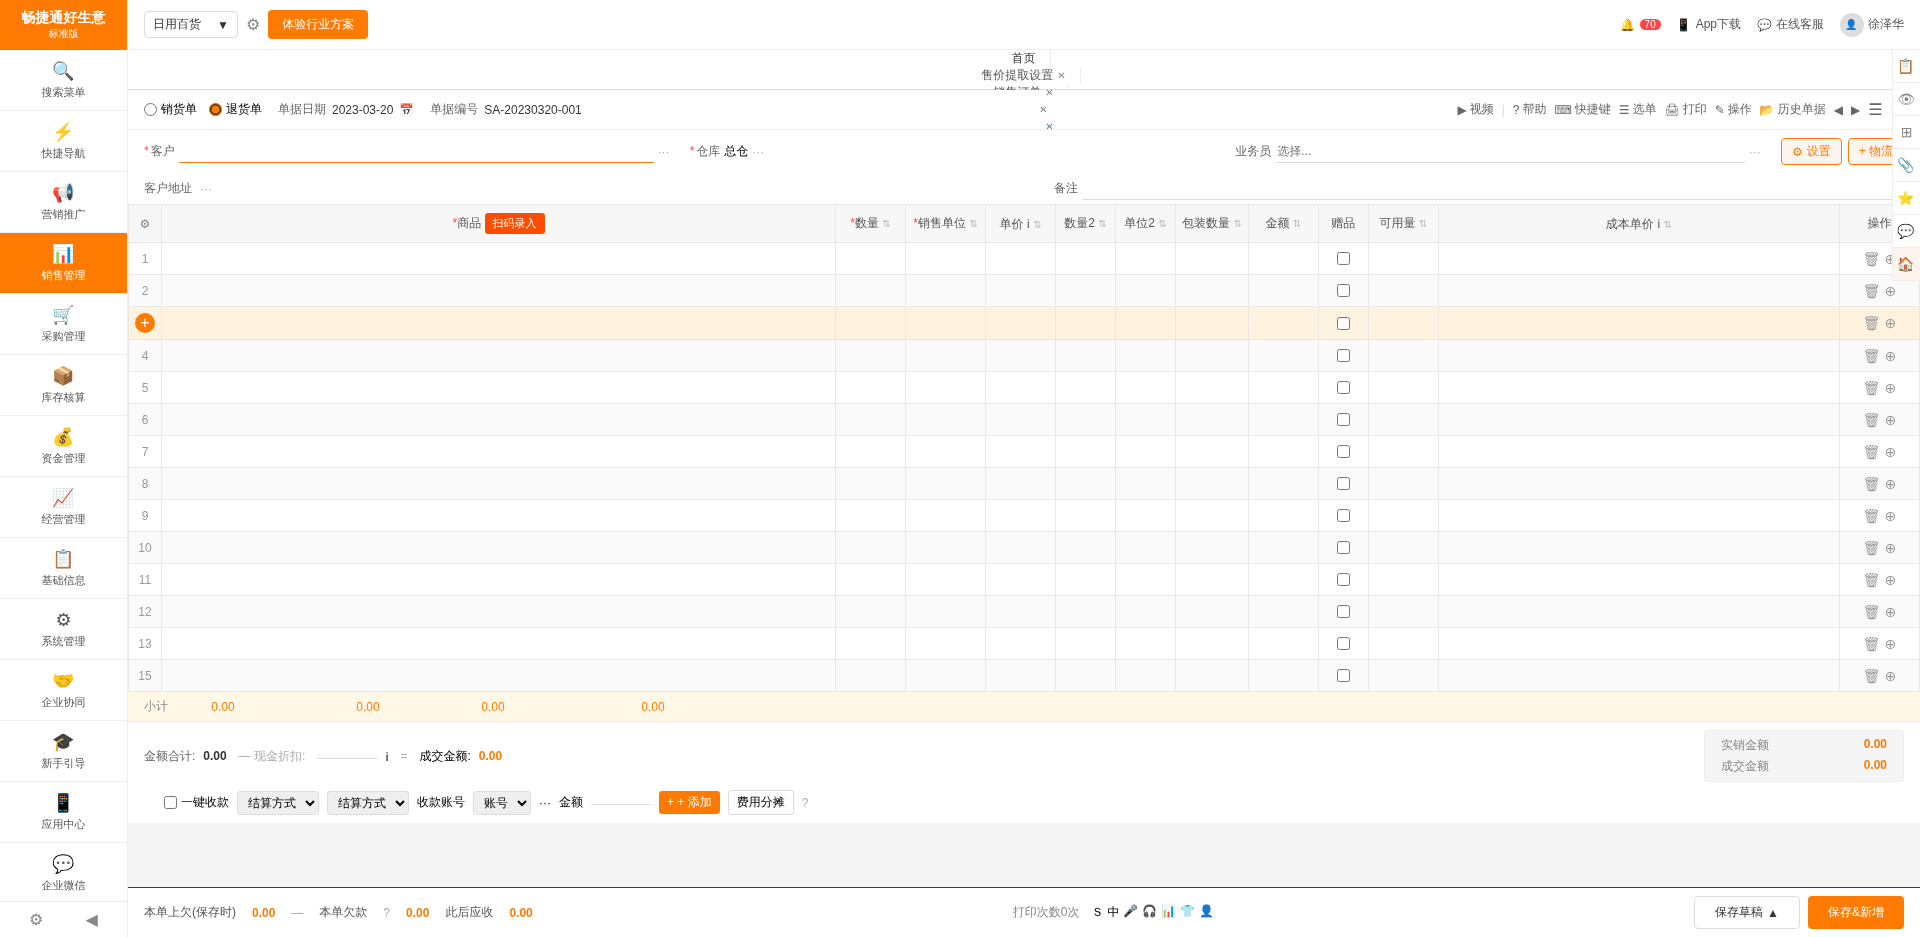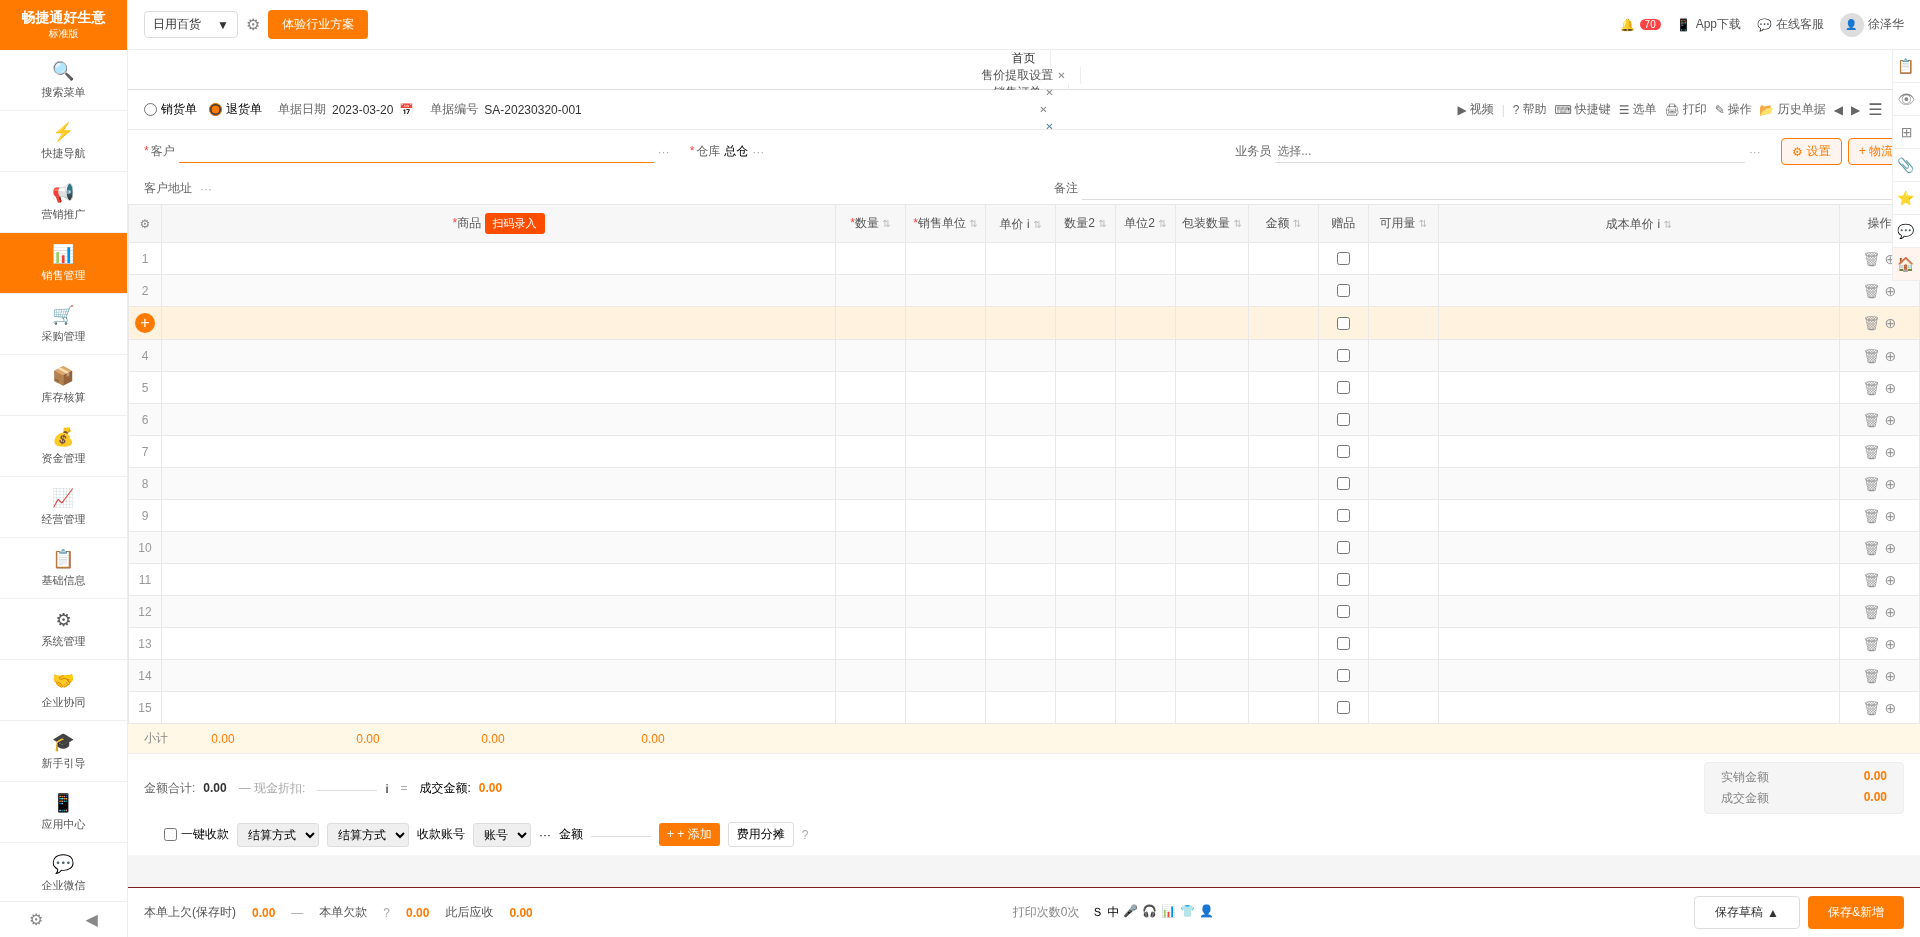--- a/index.html
+++ b/index.html
@@ -706,44 +706,20 @@
                 <td></td>
                 <td></td>
                 <td>
       <div class="table-actions">
         <button class="tbl-action-btn">🗑</button>
         <button class="tbl-action-btn">⊕</button>
       </div>
     </td>
               </tr>
               <tr>
-                <td class="row-num">14</td>
-                <td></td>
-                <td></td>
-                <td></td>
-                <td></td>
-                <td></td>
-                <td></td>
-                <td></td>
-                <td></td>
-                <td>
-                  <div class="checkbox-cell">
-                    <input type="checkbox" style="">
-                  </div>
-                </td>
-                <td></td>
-                <td></td>
-                <td>
-      <div class="table-actions">
-        <button class="tbl-action-btn">🗑</button>
-        <button class="tbl-action-btn">⊕</button>
-      </div>
-    </td>
-              </tr>
-              <tr>
                 <td class="row-num">15</td>
                 <td></td>
                 <td></td>
                 <td></td>
                 <td></td>
                 <td></td>
                 <td></td>
                 <td></td>
                 <td></td>
                 <td>

